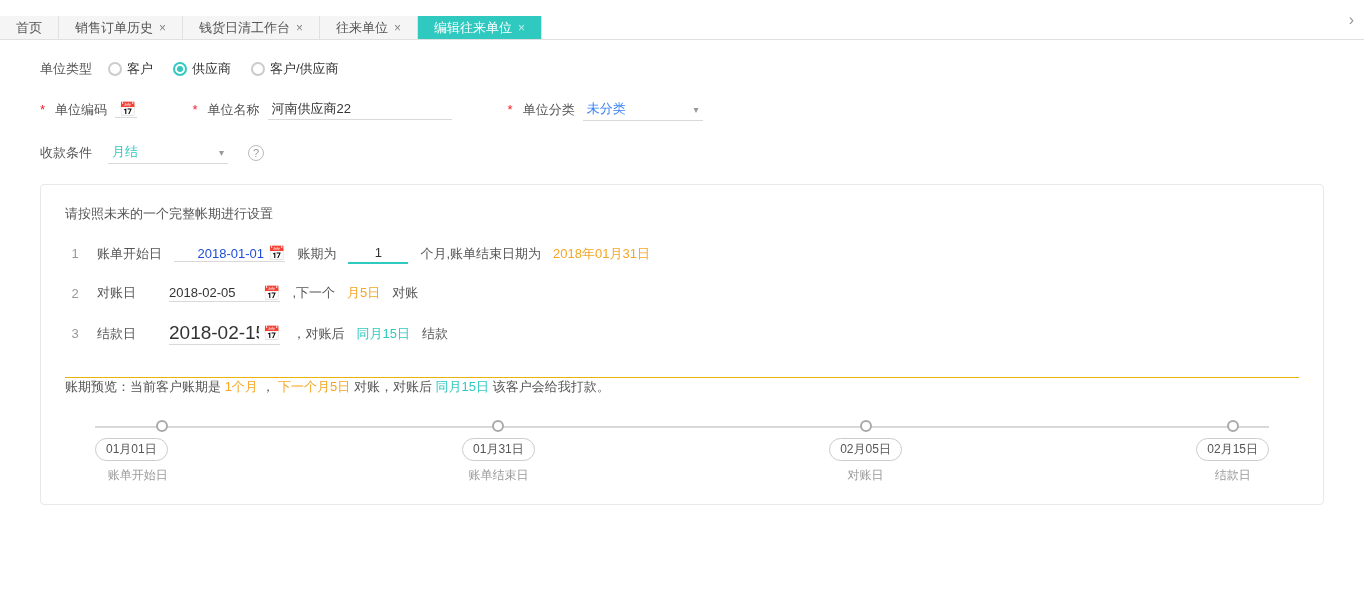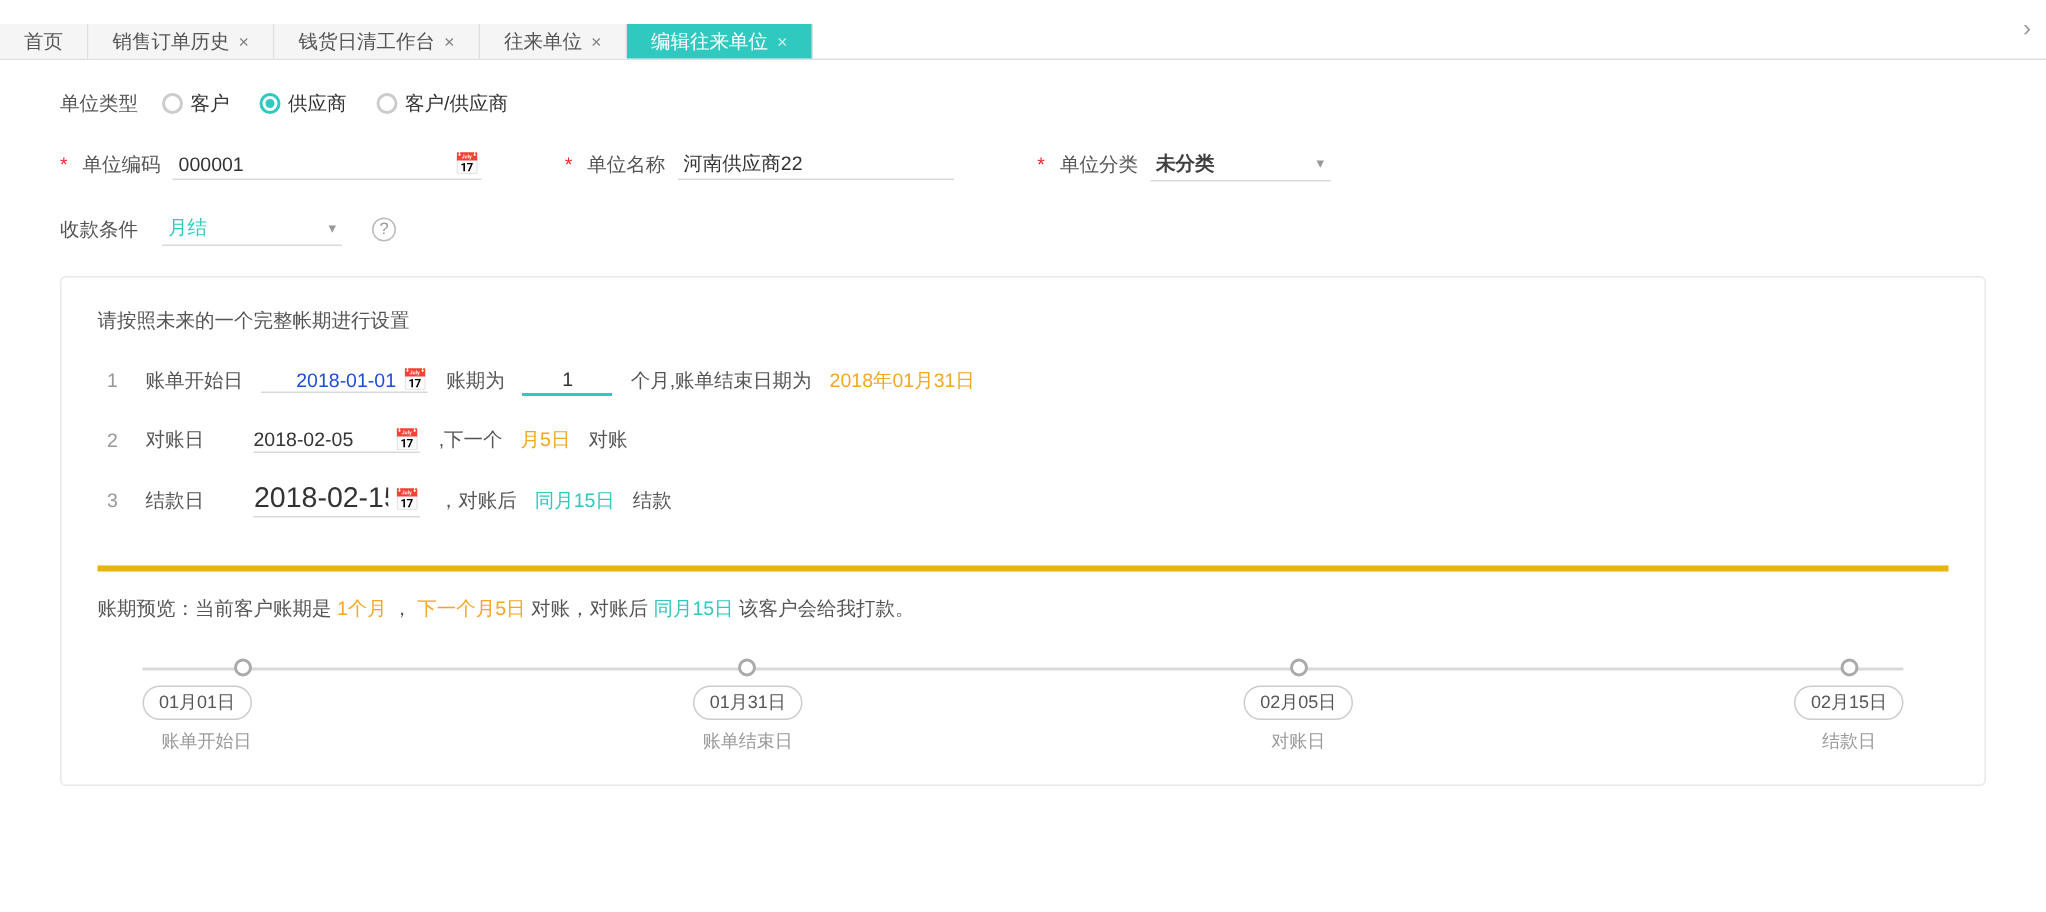--- a/index.html
+++ b/index.html
@@ -225,22 +225,22 @@
       font-size: 13px;
       width: 60px;
       text-align: center;
       color: #333;
       padding: 2px 4px;
     }
 
     
     .preview-section {
       margin-top: 32px;
-      padding-top: 16px;
-      border-top: 4px solid #eab308;
+      padding-top: 0;
+      border-top: 1px solid #eab308;
     }
     .preview-text {
       font-size: 13px;
       color: #555;
       margin-bottom: 24px;
     }
 
     
     .help-icon {
       display: inline-flex;
@@ -309,34 +309,33 @@
         <span>客户/供应商</span>
       </label>
     </div>
   </div>
 
   <div class="form-row">
     <div class="field-group">
       <span class="required-mark">*</span>
       <span class="form-label">单位编码</span>
       <div class="input-with-icon">
-        <input class="form-input" type="text" style="min-width: 80px;" value="000001">
         <span class="input-icon">📅</span>
       </div>
     </div>
     <div class="field-group">
       <span class="required-mark">*</span>
       <span class="form-label">单位名称</span>
       <input class="form-input" type="text" style="min-width: 160px;" value="河南供应商22">
     </div>
     <div class="field-group">
       <span class="required-mark">*</span>
       <span class="form-label">单位分类</span>
       <div class="form-select" style="min-width:120px;">
-        <span class="select-value" style="color:#404040;font-weight:bold;">未分类</span>
+        <span class="select-value" style="color:#3b82f6;">未分类</span>
         <span class="select-arrow">▾</span>
       </div>
     </div>
   </div>
 
   <div class="form-row">
     <span class="form-label">收款条件</span>
     <div class="form-select" style="min-width:120px;">
       <span class="select-value">月结</span>
       <span class="select-arrow">▾</span>

